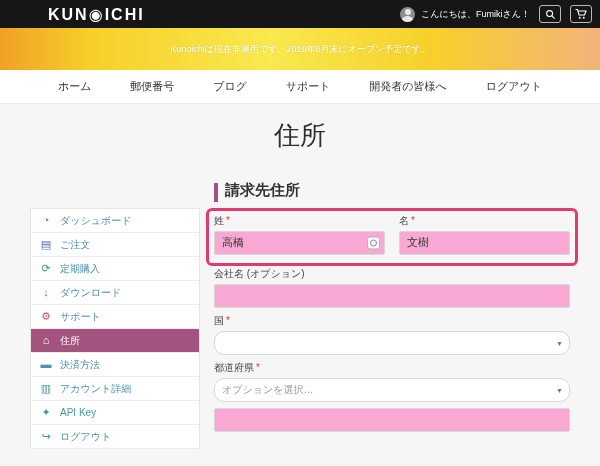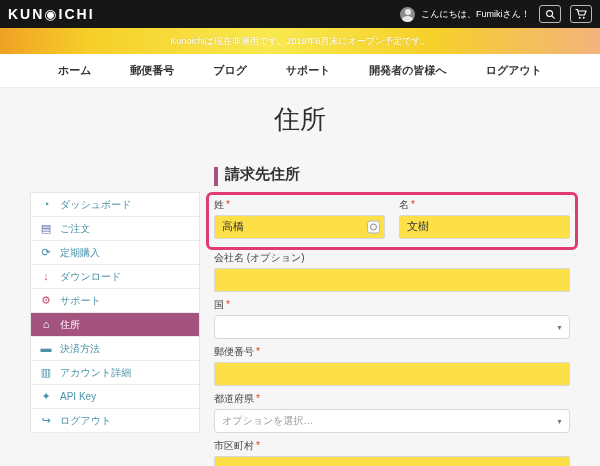--- a/index.html
+++ b/index.html
@@ -7,21 +7,21 @@
   body {
     font-family:"Liberation Sans","DejaVu Sans",sans-serif;
     background:#f6f6f6; color:#333; position:relative;
   }
 
   
   .topbar {
     height:28px; background:#161616; display:flex; align-items:center;
     padding:0 8px; gap:6px; color:#fff;
   }
-  .logo { font-size:14px; font-weight:bold; letter-spacing:2px; color:#fff; cursor:pointer; }
+  .logo { font-size:16px; font-weight:bold; letter-spacing:2px; color:#fff; cursor:pointer;margin-left:40px; }
   .topbar .spacer { flex:1; }
   .avatar {
     width:15px; height:15px; border-radius:50%; background:#8d8d8d;
     position:relative; overflow:hidden; flex:none;
   }
   .avatar::before {
     content:""; position:absolute; left:4.5px; top:2.5px; width:6px; height:6px;
     border-radius:50%; background:#e8e8e8;
   }
   .avatar::after {
@@ -31,29 +31,29 @@
   .greeting { font-size:9px; color:#fff; white-space:nowrap; }
   .icon-btn {
     width:22px; height:18px; border:1px solid #b9b9b9; border-radius:3px;
     background:transparent; display:flex; align-items:center; justify-content:center;
     margin-left:3px; cursor:pointer; flex:none;
   }
   .icon-btn svg { display:block; }
 
   
   .banner {
-    height:26px; display:flex; align-items:center; justify-content:center;
+    height:42px; display:flex; align-items:center; justify-content:center;
     background:linear-gradient(90deg,#f0a125 0%,#f6cf29 15%,#f9e94e 45%,#f6d02a 72%,#f3b37c 100%);
     color:#fff; font-size:9px; text-shadow:0 0 2px rgba(0,0,0,.15);
   }
 
   
   .nav {
     height:34px; background:#fff; display:flex; align-items:center;
-    justify-content:space-between; padding:16px 58px; border-bottom:1px solid #ededed;font-weight:bold;
+    justify-content:space-between; padding:16px 58px; border-bottom:1px solid #ededed;
   }
   .nav a { font-size:11px; color:#333; text-decoration:none; cursor:pointer; white-space:nowrap; }
 
   
   .page-title {
     text-align:center; font-size:26px; font-weight:500; color:#2f2f2f;
     margin:14px 0 30px;
   }
   .layout { display:flex; align-items:flex-start; gap:14px; padding:0 30px; }
 
@@ -78,32 +78,32 @@
   .main { flex:1; min-width:0; }
   .section-title {
     font-size:15px; font-weight:bold; color:#333;
     border-left:4px solid #a3537e; padding-left:7px; margin-bottom:12px; line-height:1.25;font-family:Liberation Mono, monospace;
   }
   .field { margin-bottom:6px; }
   .field label { display:block; font-size:10px; color:#444; margin-bottom:3px; }
   .req { color:#e2401c; margin-left:2px; }
   .tbox {
     width:100%; height:24px; border:1px solid #d8d8d8; border-radius:2px;
-    background:#fde047; font-size:11px; padding:0 7px; color:#333;
+    background:#f9a8d4; font-size:11px; padding:0 7px; color:#333;
     font-family:"Liberation Sans","DejaVu Sans",sans-serif;
   }
   .input-wrap { position:relative; }
   .pm-icon {
     position:absolute; right:5px; top:50%; transform:translateY(-50%);
     width:13px; height:13px; border:1px solid #b5b5b5; border-radius:3px;
     display:flex; align-items:center; justify-content:center; background:#fafafa;
   }
   .pm-icon::before { content:""; width:5px; height:5px; border:1px solid #8a8a8a; border-radius:50%; }
   .select {
-    position:relative; width:100%; height:24px; border:1px solid #d8d8d8; border-radius:4px;
+    position:relative; width:100%; height:24px; border:1px solid #d8d8d8; border-radius:10px;
     background:#fff; font-size:10px; color:#999; display:flex; align-items:center;
     padding:0 4px 0 7px; cursor:pointer;
   }
   .select .caret {
     position:absolute; right:6px; top:50%; transform:translateY(-50%);
     font-size:7px; color:#777;
   }
   .name-row { display:flex; gap:14px; position:relative; margin-bottom:6px; }
   .name-row .col { flex:1; min-width:0; }
   .highlight {
@@ -218,33 +218,28 @@
     </div>
 
     <div class="field">
       <label><span>国</span><span class="req">*</span></label>
       <div class="select">
         <span></span>
         <span class="caret">▼</span>
       </div>
     </div>
 
-    <div class="field">
-      <label><span>郵便番号</span><span class="req">*</span></label>
-      <input class="tbox" type="text" value="" style="">
-    </div>
 
     <div class="field">
       <label><span>都道府県</span><span class="req">*</span></label>
       <div class="select">
         <span>オプションを選択…</span>
         <span class="caret">▼</span>
       </div>
     </div>
 
     <div class="field">
-      <label><span>市区町村</span><span class="req">*</span></label>
       <input class="tbox" type="text" style="">
     </div>
 
   </div>
 
 </div>
 
 </body></html>

